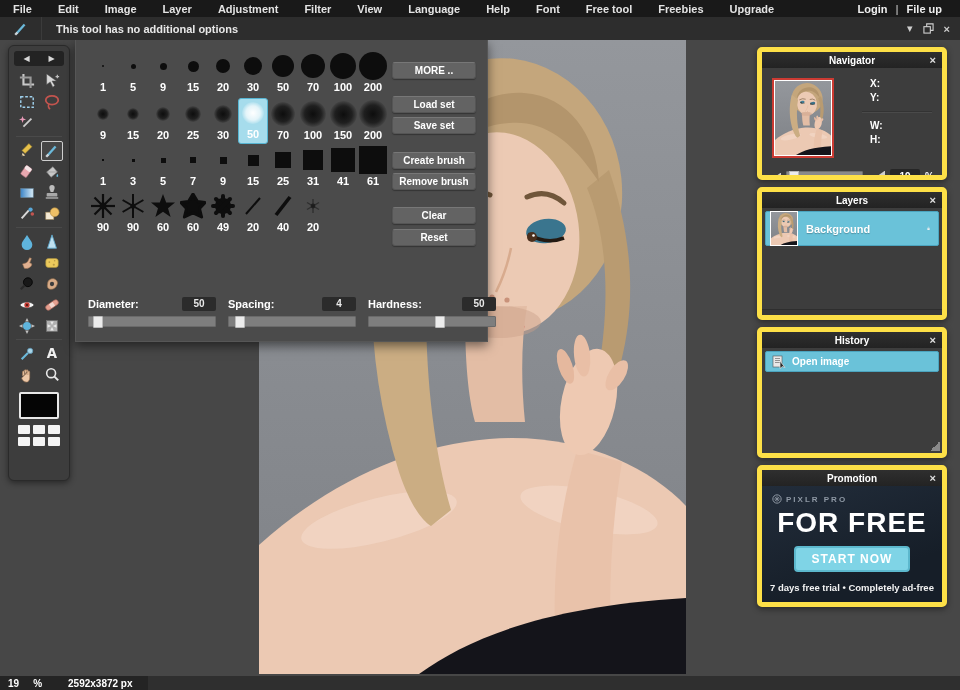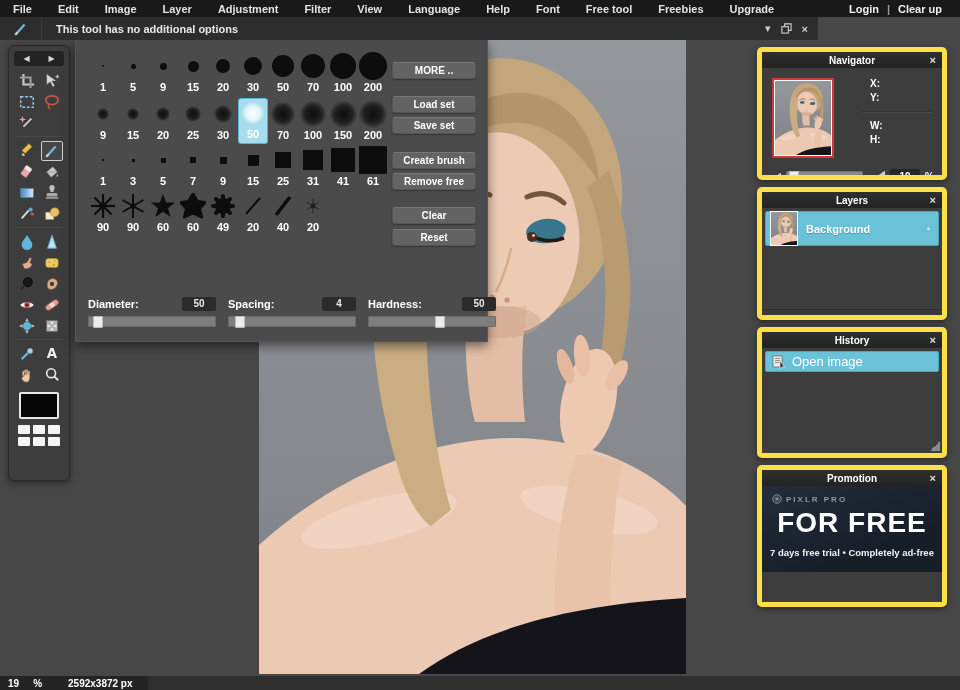--- a/index.html
+++ b/index.html
@@ -10,21 +10,21 @@
   
   .menu-bar { position:absolute; top:0; left:0; width:960px; height:17px;
     background:#191919; display:flex; align-items:center; z-index:50; }
   .menu-item { color:#e4e4e4; font-size:11px; font-weight:bold; padding:0 13px;
     cursor:default; white-space:nowrap; }
   .menu-right { margin-left:auto; display:flex; align-items:center; padding-right:12px; }
   .menu-right span { color:#f0f0f0; font-size:11px; font-weight:bold; padding:0 6px; }
   .menu-right .sep { color:#9a9a9a; padding:0 2px; }
 
   
-  .options-bar { position:absolute; top:17px; left:0; width:818px; height:23px;
+  .options-bar { position:absolute; top:17px; left:0; width:960px; height:23px;
     background:#2d2d2d; display:flex; align-items:center; z-index:49; }
   .tool-icon-box { width:42px; height:23px; display:flex; align-items:center;
     justify-content:center; border-right:1px solid #3b3b3b; }
   .tool-icon-box svg { width:16px; height:16px; }
   .options-msg { color:#e8e8e8; font-size:11px; font-weight:bold; margin-left:14px; }
   .win-controls { margin-left:auto; display:flex; align-items:center; gap:10px;
     padding-right:10px; color:#cfcfcf; }
   .win-controls .glyph { font-size:11px; cursor:default; }
   .win-controls svg { width:11px; height:11px; }
   .win-close { font-size:13px; font-weight:bold; }
@@ -135,21 +135,21 @@
     display:flex; align-items:center; padding:0 6px; gap:10px; }
   .layers-toolbar .lt-spacer { flex:1; }
   .layers-toolbar svg { width:14px; height:14px; }
   .grip { position:absolute; right:2px; bottom:2px; width:10px; height:10px;
     background:linear-gradient(135deg,transparent 50%,#8a8a8a 50%); }
 
   
   .hist-row { margin:3px; height:21px; background:#6ac2d9; border:1px solid #4ba4bf;
     border-radius:2px; display:flex; align-items:center; }
   .hist-row svg { width:14px; height:14px; margin:0 6px; }
-  .hist-label { color:#fff; font-size:13px; font-weight:normal; }
+  .hist-label { color:#fff; font-size:10px; font-weight:bold; }
   .hist-empty { height:78px; }
 
   
   .promo-body { background:linear-gradient(160deg,#222d3b,#161e28 70%);
     padding:8px 6px 12px; text-align:center; }
   .promo-logo { display:flex; align-items:center; gap:4px; color:#8e98a4;
     font-size:8px; font-weight:bold; letter-spacing:2px; margin:0 0 4px 4px; }
   .promo-logo svg { width:10px; height:10px; }
   .promo-line1 { color:#fff; font-size:14px; font-weight:bold; }
   .promo-line2 { color:#fff; font-size:28px; font-weight:bold; letter-spacing:1px;
@@ -451,21 +451,21 @@
         <span class="menu-item">Language</span>
         <span class="menu-item">Help</span>
         <span class="menu-item">Font</span>
         <span class="menu-item">Free tool</span>
         <span class="menu-item">Freebies</span>
         <span class="menu-item">Upgrade</span>
       </nav>
     <div class="menu-right">
       <span>Login</span>
       <span class="sep">|</span>
-      <span>Clear up</span>
+      <span>File up</span>
     </div>
   </header>
 
   <div class="options-bar">
     <div class="tool-icon-box">
       <svg>
           <use href="#icon-brush"></use>
         </svg>
     </div>
     <span class="options-msg">This tool has no additional options</span>
@@ -924,21 +924,21 @@
               </div>
               <div class="blabel">20</div>
             </div>
           </div>
         </div>
       <div class="brush-buttons" id="brush-buttons">
           <div class="bbtn" style="position: absolute; top: 22px;">MORE ..</div>
           <div class="bbtn" style="position: absolute; top: 56px;">Load set</div>
           <div class="bbtn" style="position: absolute; top: 77px;">Save set</div>
           <div class="bbtn" style="position: absolute; top: 112px;">Create brush</div>
-          <div class="bbtn" style="position: absolute; top: 133px;">Remove free</div>
+          <div class="bbtn" style="position: absolute; top: 133px;">Remove brush</div>
           <div class="bbtn" style="position: absolute; top: 167px;">Clear</div>
           <div class="bbtn" style="position: absolute; top: 189px;">Reset</div>
         </div>
       <div class="brush-sliders" id="brush-sliders">
           <div class="slider-group">
             <div class="slider-head">
               <span class="slabel">Diameter:</span>
               <span class="sval">50</span>
             </div>
             <div class="slider-track">
@@ -1063,20 +1063,21 @@
           <span class="pclose">×</span>
         </div>
         <div class="promo-body">
           <div class="promo-logo">
             <svg>
                 <use href="#icon-promo-logo"></use>
               </svg>
             <span>PIXLR PRO</span>
           </div>
           <div class="promo-line2">FOR FREE</div>
+          <div class="promo-cta">START NOW</div>
           <div class="promo-bullet">7 days free trial  •  Completely ad-free</div>
           
           
         </div>
       </section>
 
     </div>
   </div>
 
   <footer class="status-bar">

